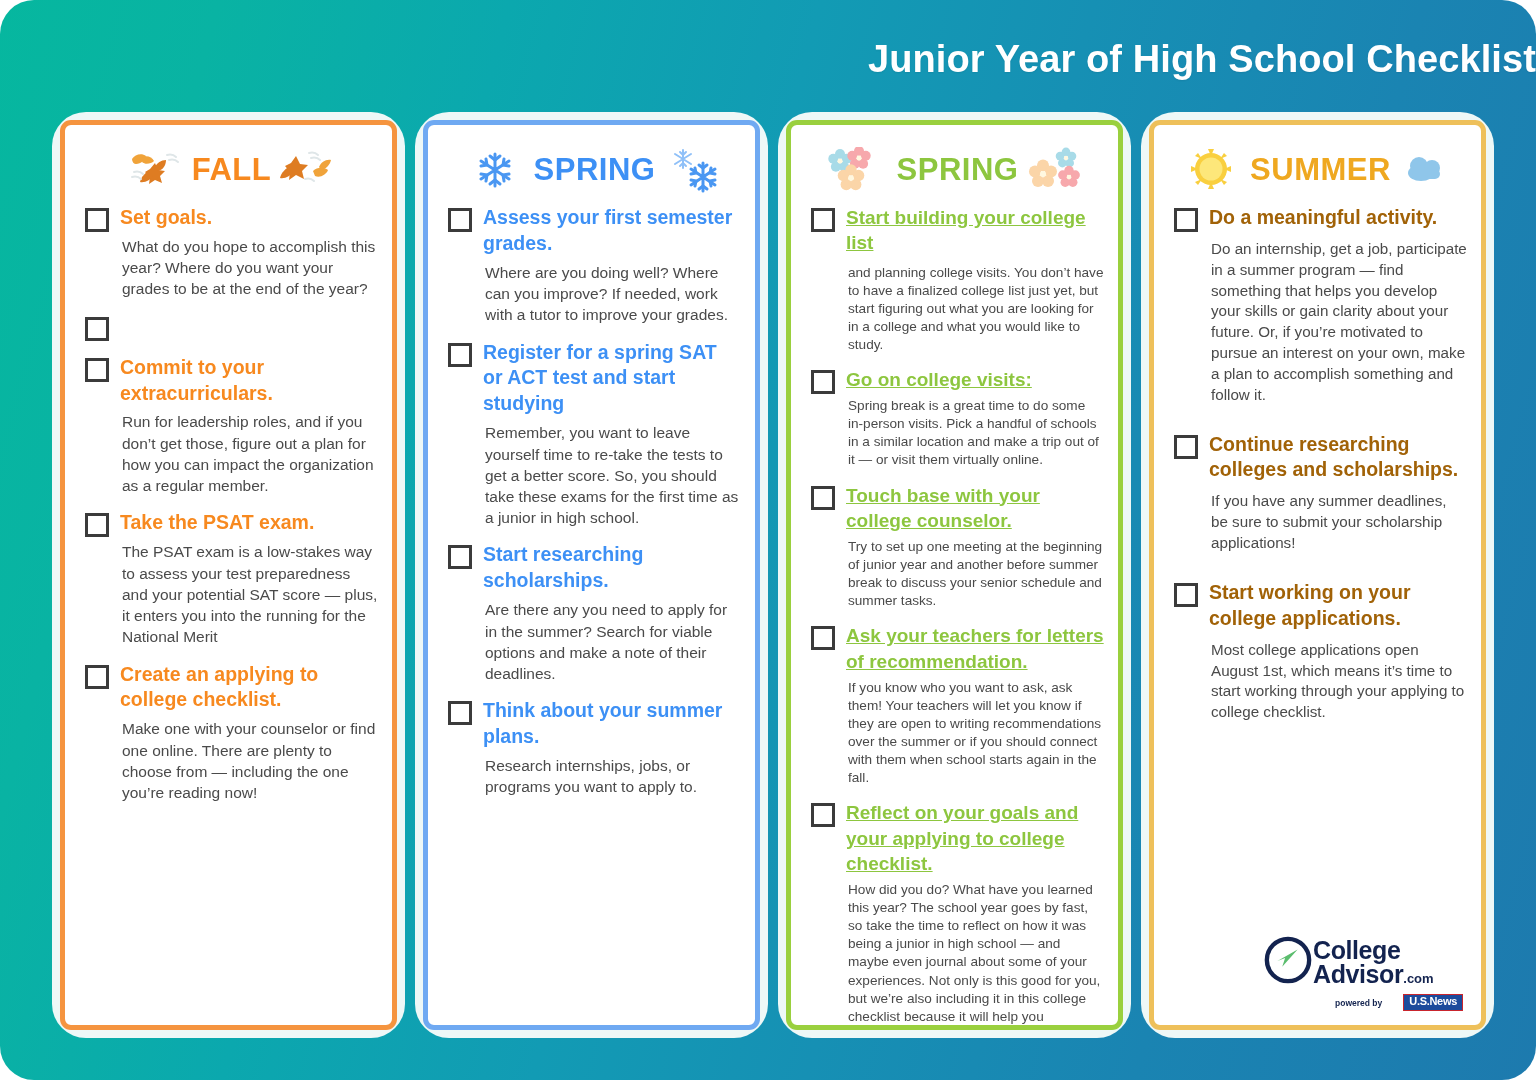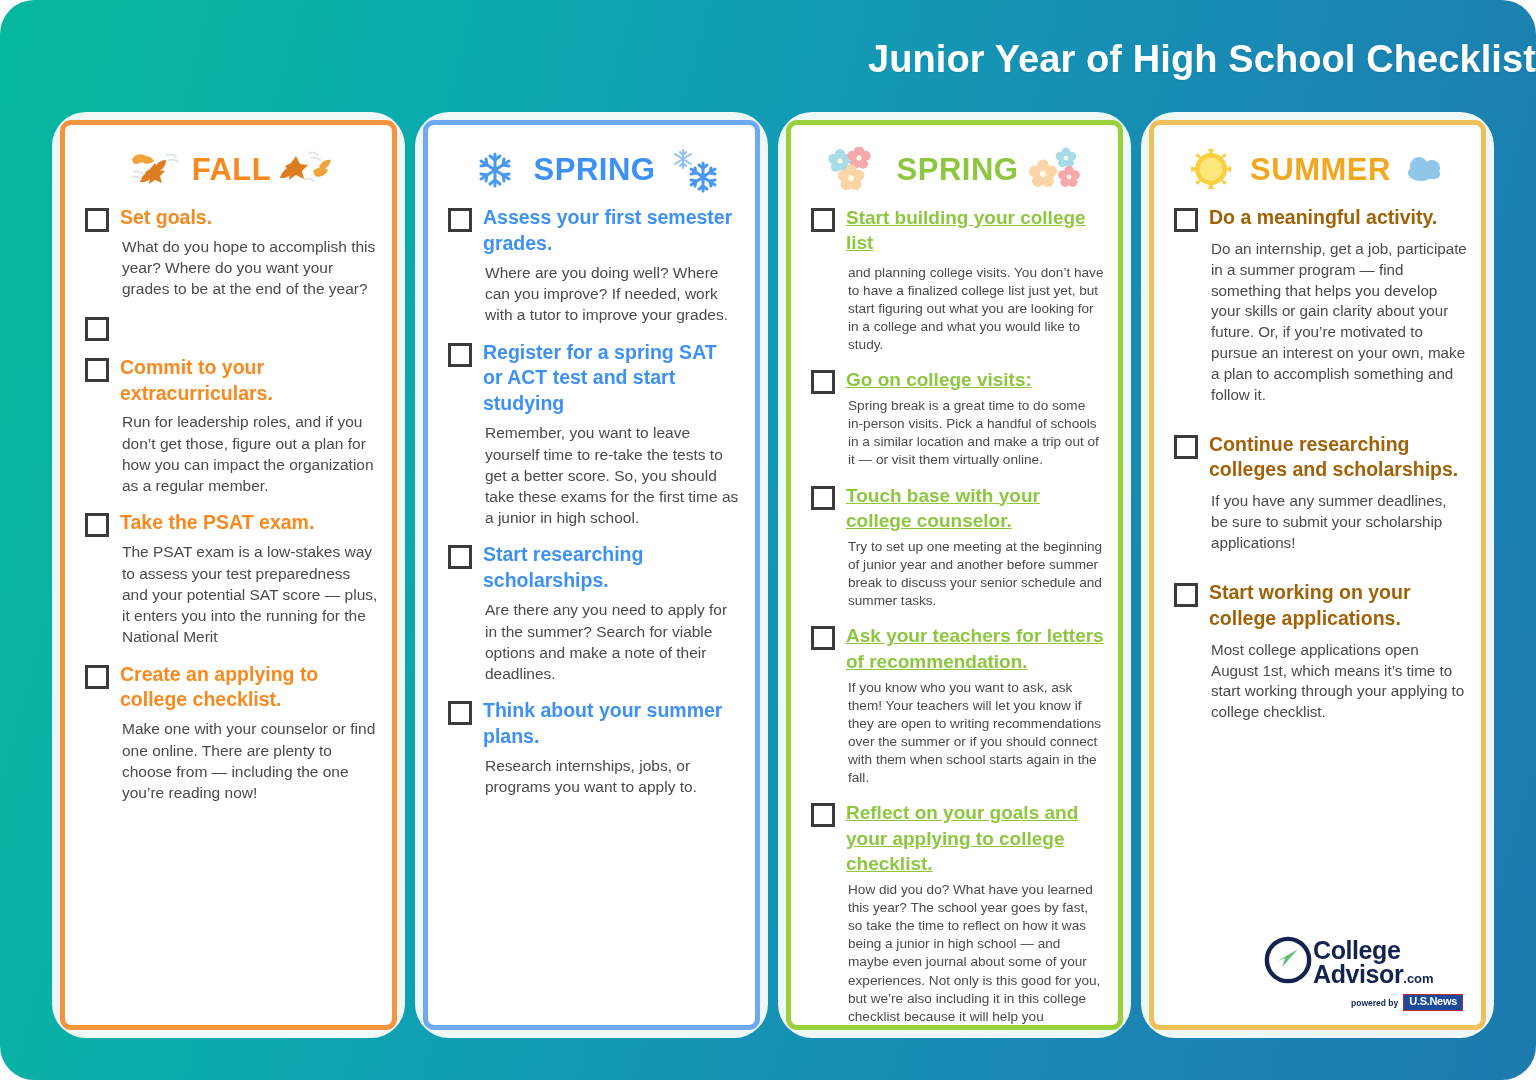--- a/index.html
+++ b/index.html
@@ -147,20 +147,21 @@
   .logo-sub-text { font-size: 8.5px; font-weight: bold; color: #13234f; }
   .usnews-badge {
     background: #1c4b9c;
     color: #ffffff;
     font-size: 11px;
     font-weight: bold;
     padding: 1px 5px 2px 5px;
     border: 1.5px solid #c9252d;
     letter-spacing: -0.3px;
     line-height: 1.05;
+    margin-left: 16px;
   }
 </style>
 </head>
 <body>
 
 <div id="poster">
 
   <div id="title">Junior Year of High School Checklist</div>
 
   <div id="columns">

